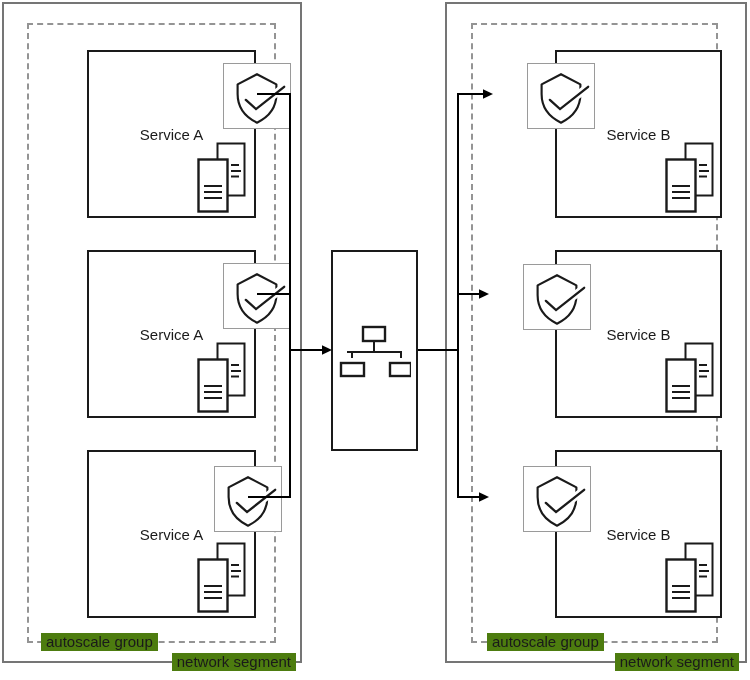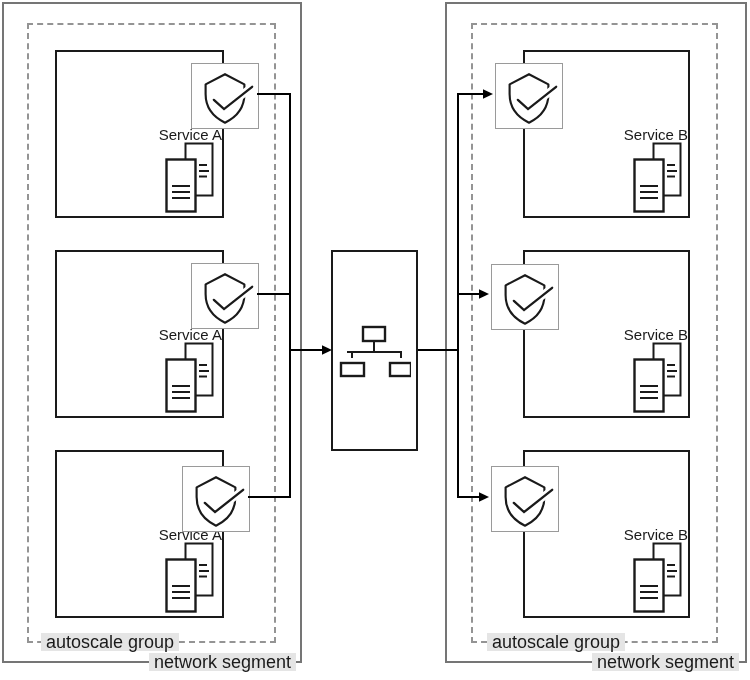--- a/index.html
+++ b/index.html
@@ -5,26 +5,26 @@
   html,body { margin:0; padding:0; background:#ffffff; }
   .canvas {
     position:relative; width:750px; height:680px; background:#ffffff;
     font-family:"Liberation Sans", sans-serif; color:#1a1a1a; overflow:hidden;
   }
   .abs { position:absolute; }
   .net-seg { border:2px solid #757575; background:transparent; }
   .autoscale { border:2px dashed #949494; background:transparent; }
   .svc {
     border:2px solid #1a1a1a; background:#ffffff;
-    display:flex; align-items:center; justify-content:flex-end;
+    display:flex; align-items:center; justify-content:center;margin-left:32px;
   }
   .svc-label { font-size:15px; color:#1a1a1a; white-space:nowrap; }
   .border-label {
-    position:absolute; background:#e5e5e5; padding:0 5px;
-    font-size:18px; line-height:18px; height:18px; white-space:nowrap; color:#1a1a1a;
+    position:absolute; background:#4d7c0f; padding:0 5px;
+    font-size:15px; line-height:18px; height:18px; white-space:nowrap; color:#1a1a1a;
   }
   .shield-box {
     position:absolute; width:68px; height:66px;
     border:1px solid #9a9a9a; background:#ffffff;
     display:flex; align-items:center; justify-content:center;
     box-sizing:border-box;
   }
   .doc-icon { position:absolute; left:108px; top:90px; }
   .center-box {
     border:2px solid #1a1a1a; background:#ffffff;

